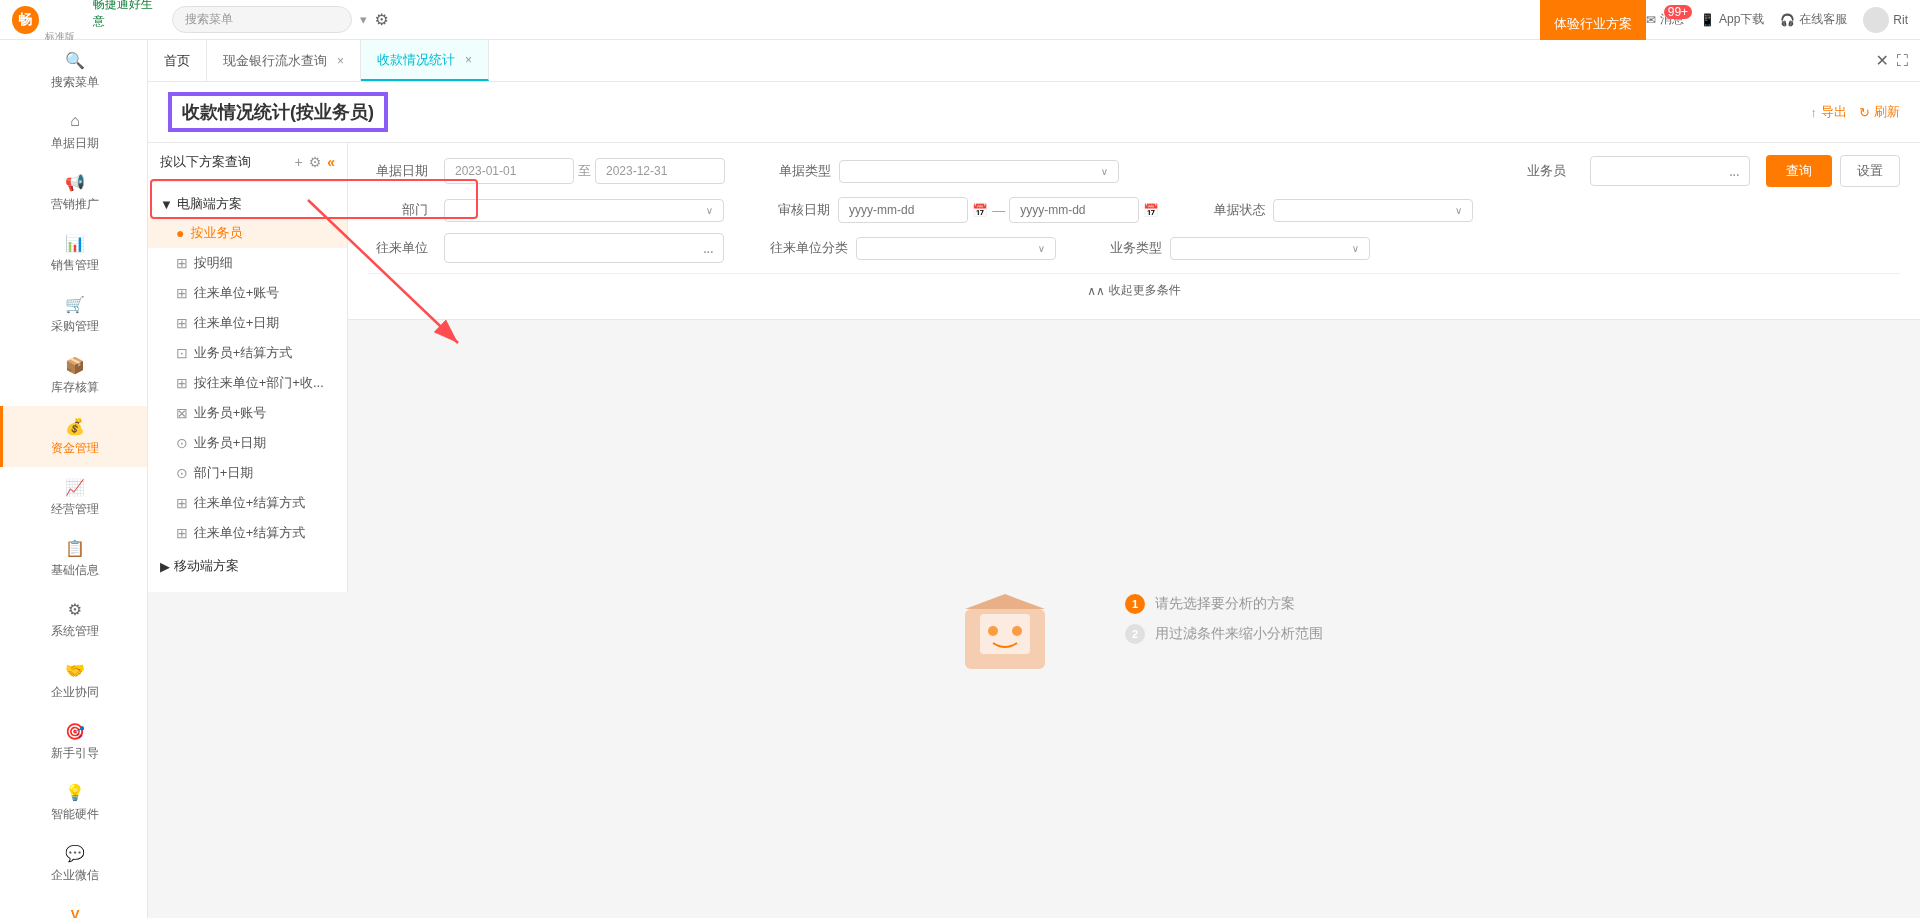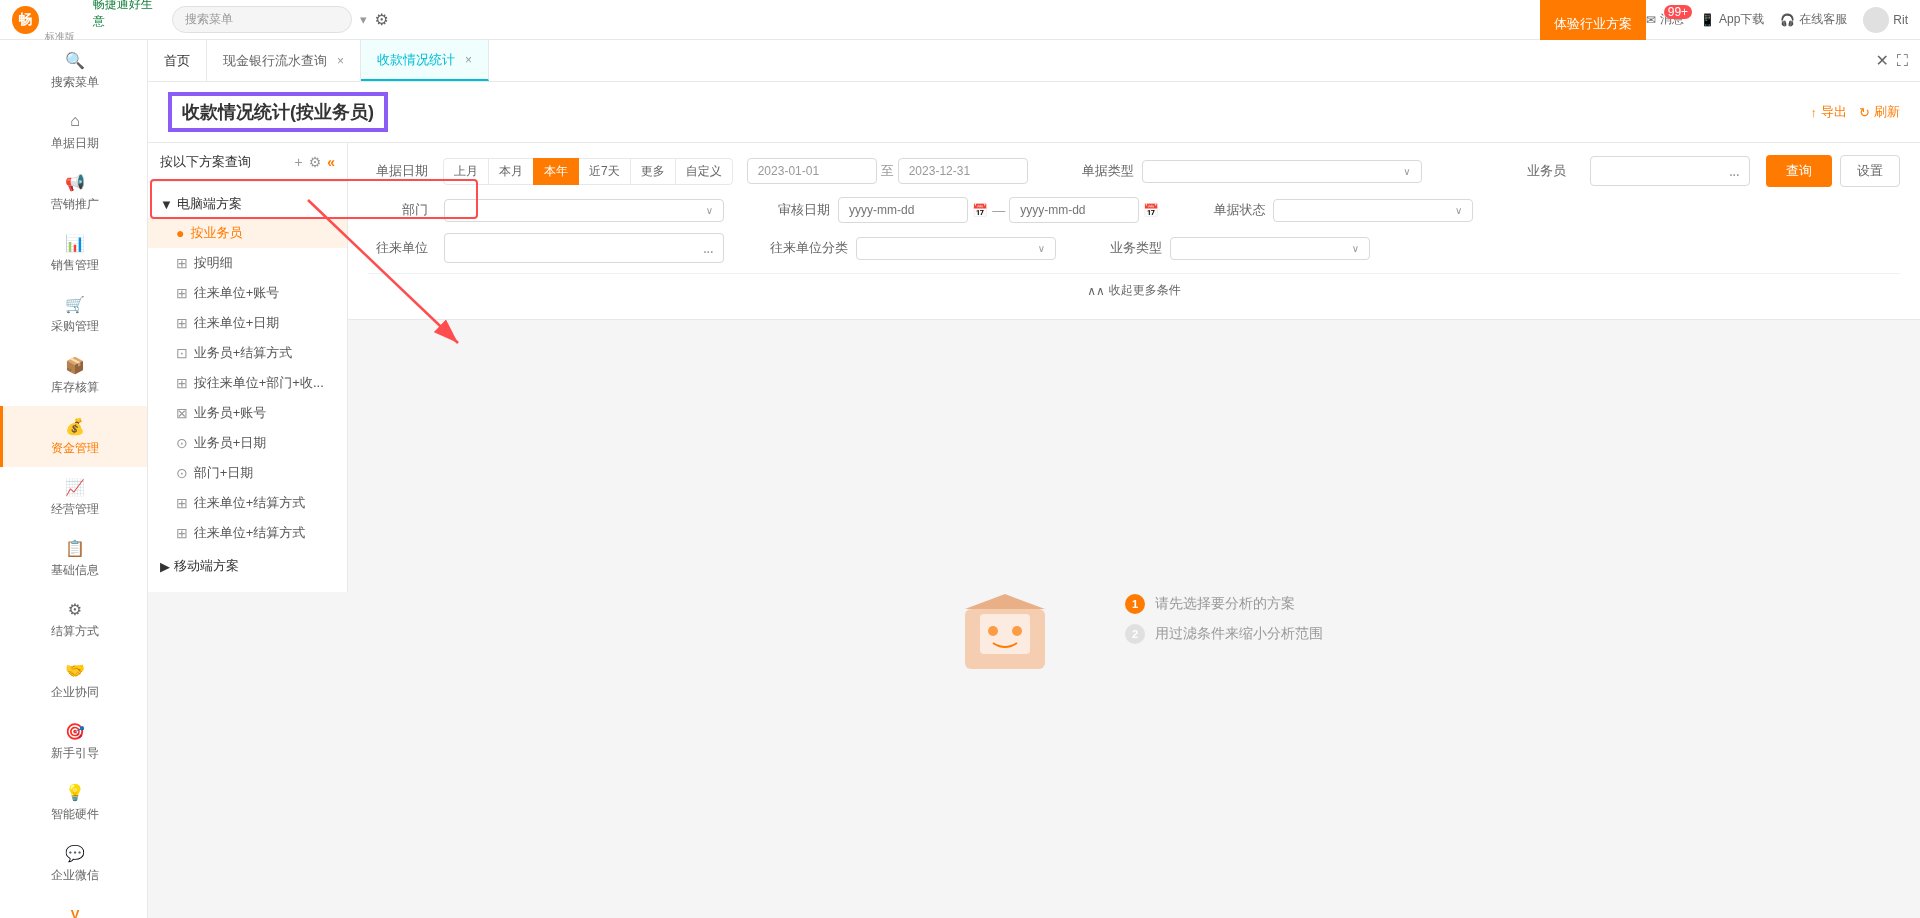--- a/index.html
+++ b/index.html
@@ -531,21 +531,21 @@
     <div class="sidebar-item">
       <div class="sidebar-icon">📈</div>
       <span>经营管理</span>
     </div>
     <div class="sidebar-item">
       <div class="sidebar-icon">📋</div>
       <span>基础信息</span>
     </div>
     <div class="sidebar-item">
       <div class="sidebar-icon">⚙</div>
-      <span>结算方式</span>
+      <span>系统管理</span>
     </div>
     <div class="sidebar-item">
       <div class="sidebar-icon">🤝</div>
       <span>企业协同</span>
     </div>
     <div class="sidebar-item">
       <div class="sidebar-icon">🎯</div>
       <span>新手引导</span>
     </div>
     <div class="sidebar-item">
@@ -685,28 +685,20 @@
           </svg>
         </div>
 
         <div class="right-content">
 
           <div class="filter-area">
 
             <div class="filter-row">
               <span class="filter-label">单据日期</span>
               <div style="display:flex;align-items:center;gap:6px;">
-                <div class="date-tabs">
-                  <div class="date-tab">上月</div>
-                  <div class="date-tab">本月</div>
-                  <div class="date-tab active">本年</div>
-                  <div class="date-tab">近7天</div>
-                  <div class="date-tab">更多</div>
-                  <div class="date-tab">自定义</div>
-                </div>
                 <div style="display:flex;align-items:center;gap:4px;">
                   <input type="text" class="date-input" value="2023-01-01" style="">
                   <span class="date-sep">至</span>
                   <input type="text" class="date-input" value="2023-12-31" style="">
                 </div>
               </div>
               <div style="flex:1;display:flex;align-items:center;gap:8px;margin-left:30px;">
                 <span class="filter-label">单据类型</span>
                 <div class="select-field" style="flex:1;max-width:280px;">
                   <span></span>

